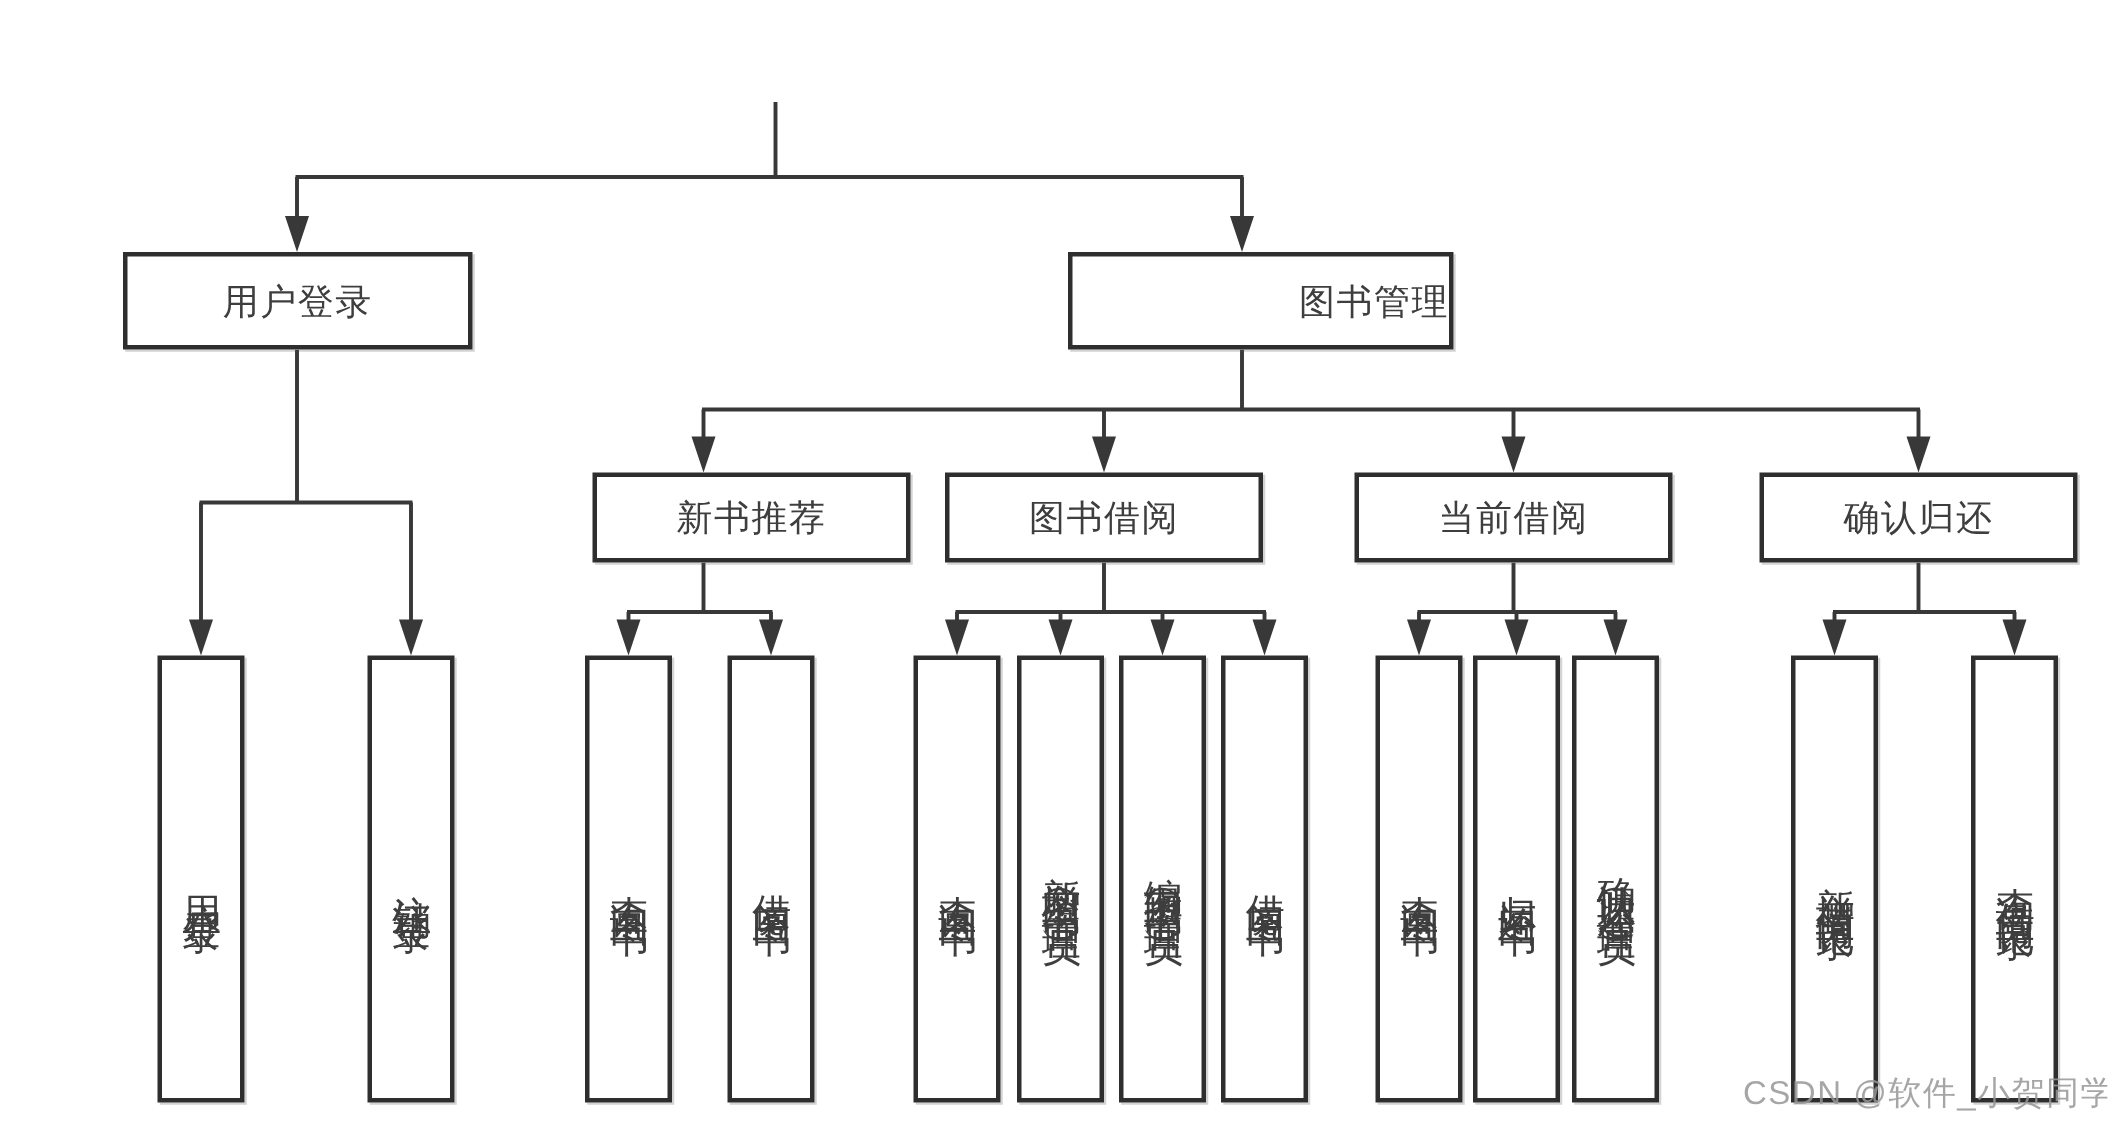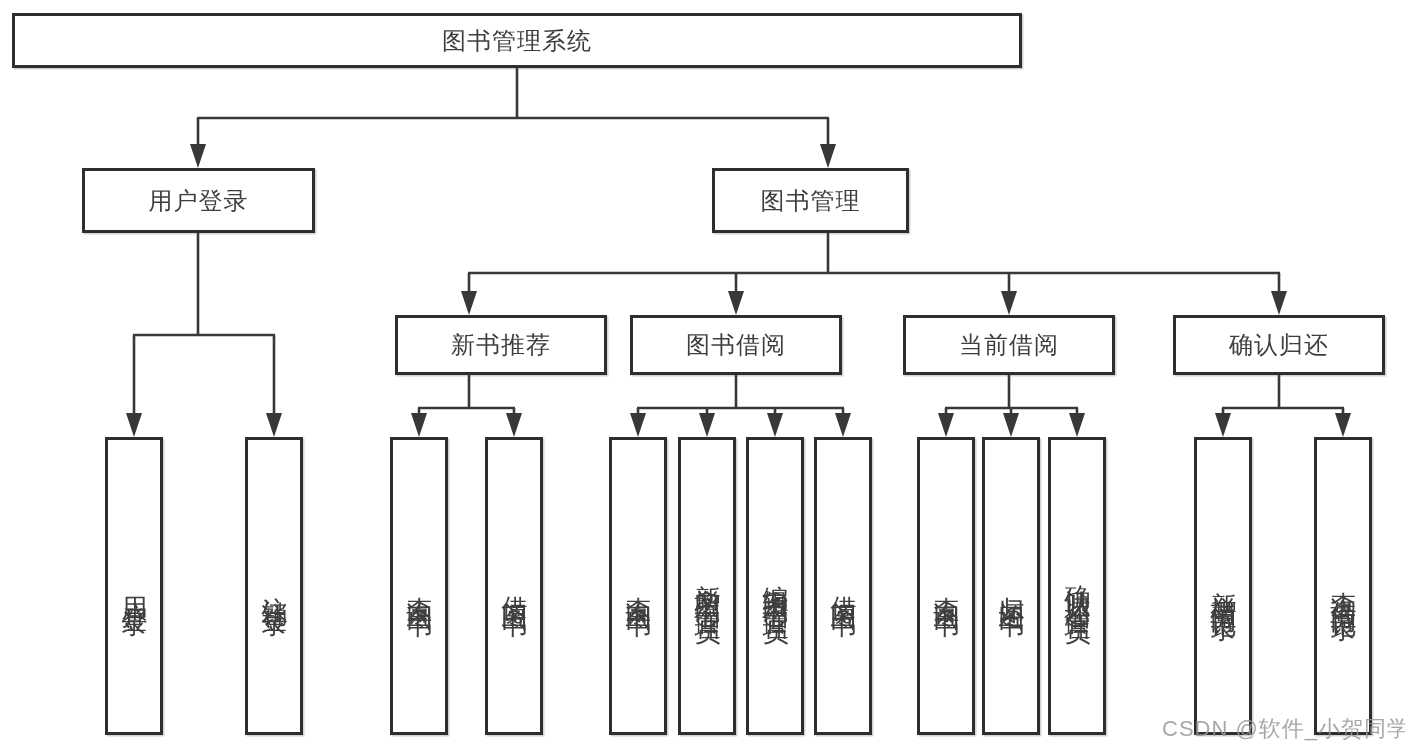--- a/index.html
+++ b/index.html
@@ -47,21 +47,21 @@
     font-size: 26px;
   }
   .vnode .vtext {
     writing-mode: vertical-rl;
     letter-spacing: 5px;
     line-height: 1.15;
     white-space: nowrap;
   }
   .root-node   { left: 12px;  top: 13px;  width: 1010px; height: 55px; }
   .l2-login    { left: 82px;  top: 168px; width: 233px;  height: 65px; }
-  .l2-mgmt     { left: 712px; top: 168px; width: 197px;  height: 65px; }
+  .l2-mgmt     { left: 712px; top: 168px; width: 257px;  height: 65px; justify-content: flex-end; }
   .l3-newbooks { left: 363px; top: 315px; width: 212px;  height: 60px; margin-left: 32px; }
   .l3-borrow   { left: 630px; top: 315px; width: 212px;  height: 60px; }
   .l3-current  { left: 903px; top: 315px; width: 212px;  height: 60px; }
   .l3-records  { left: 1173px;top: 315px; width: 212px;  height: 60px; }
 
   .leaf-a1 { left: 105px;  }
   .leaf-a2 { left: 245px;  }
   .leaf-b1 { left: 390px;  }
   .leaf-b2 { left: 485px;  }
   .leaf-c1 { left: 609px;  }
@@ -116,23 +116,20 @@
       <polygon points="767,413 783,413 775,437"></polygon>
       <polygon points="835,413 851,413 843,437"></polygon>
       <polygon points="938,413 954,413 946,437"></polygon>
       <polygon points="1003,413 1019,413 1011,437"></polygon>
       <polygon points="1069,413 1085,413 1077,437"></polygon>
       <polygon points="1215,413 1231,413 1223,437"></polygon>
       <polygon points="1335,413 1351,413 1343,437"></polygon>
     </g>
   </svg>
 
-  <div class="node hnode root-node">
-    <span>图书管理系统</span>
-  </div>
 
   <div class="node hnode l2-login">
     <span>用户登录</span>
   </div>
   <div class="node hnode l2-mgmt">
     <span>图书管理</span>
   </div>
 
   <div class="node hnode l3-newbooks">
     <span>新书推荐</span>

